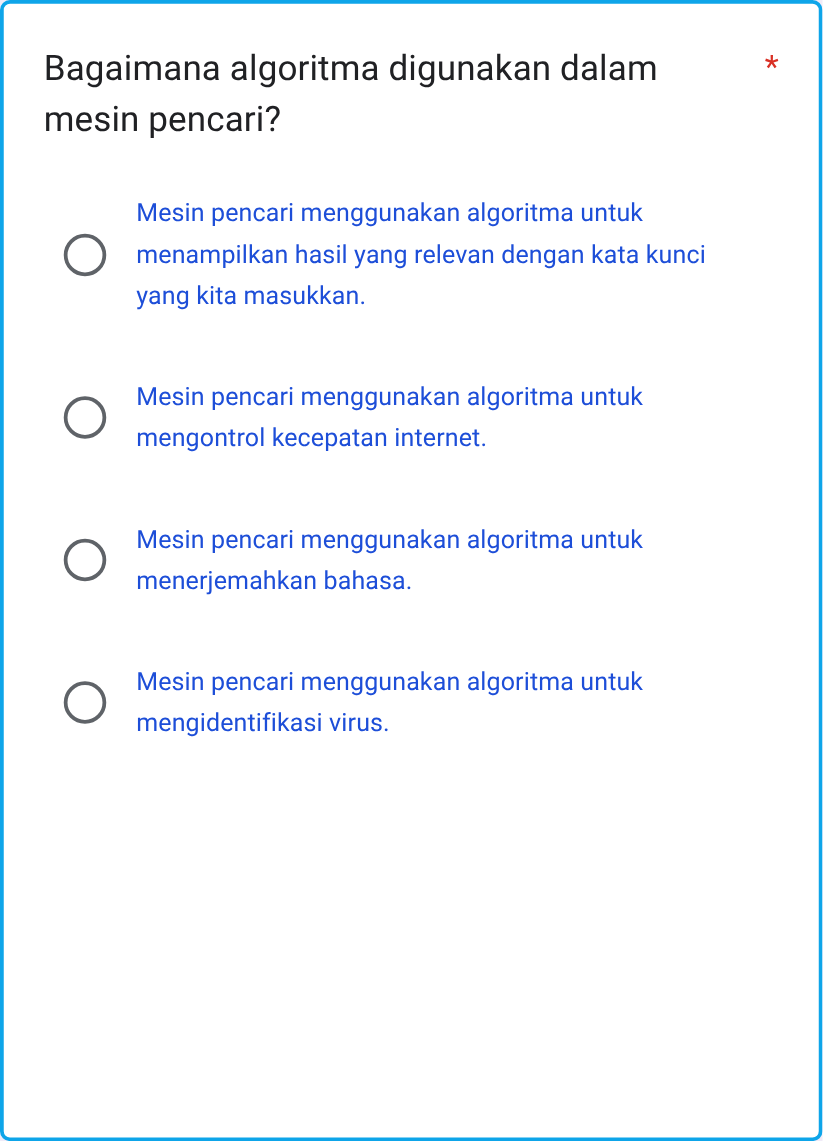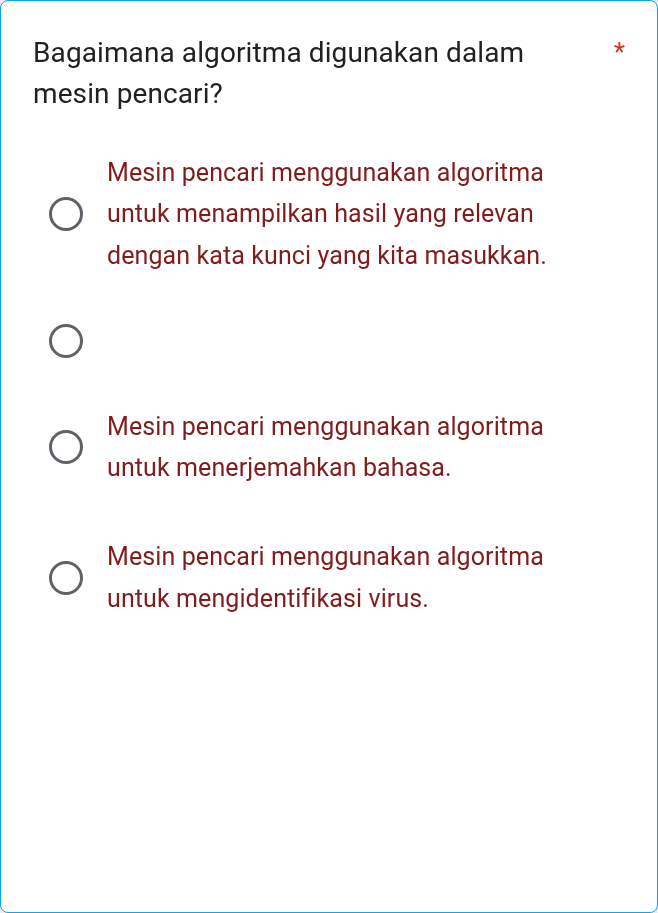--- a/index.html
+++ b/index.html
@@ -10,21 +10,21 @@
     body {
       font-family: Roboto, Arial, sans-serif;
       background: #f0ebf8;
       padding: 0;
       width: 658px;
       height: 913px;
       overflow: hidden;
     }
     .card {
       background: #ffffff;
-      border: 1px solid #0ea5e9;
+      border: 3px solid #0ea5e9;
       border-radius: 8px;
       margin: 0;
       padding: 32px 32px 40px 32px;
       width: 100%;
       min-height: 913px;
     }
     .question-row {
       display: flex;
       align-items: flex-start;
       gap: 8px;
@@ -58,42 +58,43 @@
     .radio {
       flex: 0 0 auto;
       width: 34px;
       height: 34px;
       border: 3px solid #5f6368;
       border-radius: 50%;
       background: #ffffff;
       cursor: pointer;
     }
     .option-label {
-      font-size: 25px;
-      color: #7f1d1d;
+      font-size: 20px;
+      color: #1d4ed8;
       line-height: 1.65;
       letter-spacing: 0.1px;
     }
   </style>
 </head>
 <body>
 
 <div class="card">
   <div class="question-row">
     <span class="question-text">Bagaimana algoritma digunakan dalam mesin pencari?</span>
     <span class="required">*</span>
   </div>
 
   <div class="options">
     <label class="option">
       <span class="radio"></span>
       <span class="option-label">Mesin pencari menggunakan algoritma untuk menampilkan hasil yang relevan dengan kata kunci yang kita masukkan.</span>
     </label>
     <label class="option">
       <span class="radio"></span>
+      <span class="option-label">Mesin pencari menggunakan algoritma untuk mengontrol kecepatan internet.</span>
     </label>
     <label class="option">
       <span class="radio"></span>
       <span class="option-label">Mesin pencari menggunakan algoritma untuk menerjemahkan bahasa.</span>
     </label>
     <label class="option">
       <span class="radio"></span>
       <span class="option-label">Mesin pencari menggunakan algoritma untuk mengidentifikasi virus.</span>
     </label>
   </div>

